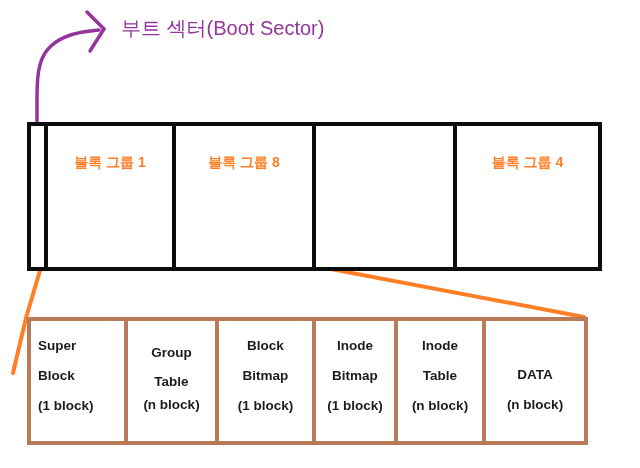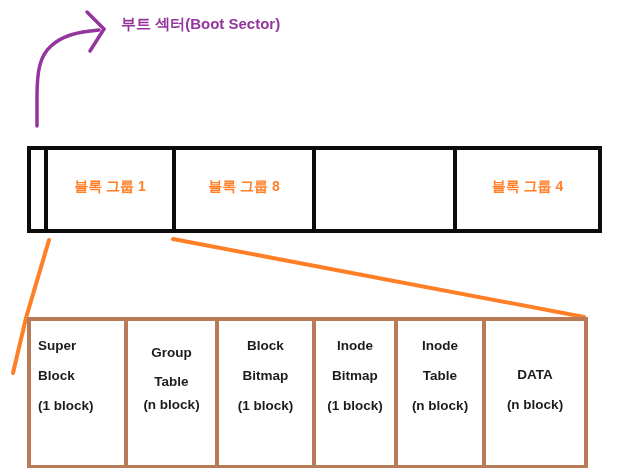--- a/index.html
+++ b/index.html
@@ -5,37 +5,37 @@
   html,body{margin:0;padding:0;background:#ffffff;}
   .canvas{
     position:relative;width:640px;height:468px;background:#ffffff;
     font-family:"Liberation Sans","DejaVu Sans",sans-serif;overflow:hidden;
   }
   .overlay{position:absolute;left:0;top:0;width:640px;height:468px;pointer-events:none;}
 
   
   .boot-label{
     position:absolute;left:121px;top:15px;
-    font-size:15px;font-weight:bold;color:#93359c;letter-spacing:0px;white-space:nowrap;
+    font-size:20px;font-weight:normal;color:#93359c;letter-spacing:0px;white-space:nowrap;
   }
 
   
   .disk-row{
-    position:absolute;left:27px;top:122px;width:575px;height:87px;
-    border:4px solid #0c0c0c;box-sizing:border-box;background:#ffffff;margin-top:24px;
+    position:absolute;left:27px;top:122px;width:575px;height:149px;
+    border:4px solid #0c0c0c;box-sizing:border-box;background:#ffffff;
   }
   .disk-row .vdiv{position:absolute;top:0;bottom:0;width:4px;background:#0c0c0c;}
   .bg-label{
     position:absolute;top:28px;text-align:center;
     font-size:14px;font-weight:bold;color:#ff7f27;white-space:nowrap;
   }
 
   
   .detail-row{
-    position:absolute;left:27px;top:317px;width:561px;height:152px;
+    position:absolute;left:27px;top:317px;width:561px;height:128px;
     border:4px solid #b97a57;box-sizing:border-box;background:#ffffff;
   }
   .detail-row .vdiv{position:absolute;top:0;bottom:0;width:4px;background:#b97a57;}
   .cell{
     position:absolute;top:0;bottom:0;
     color:#1c1c1c;font-size:13.5px;font-weight:bold;text-align:center;
   }
   .cell .ln{line-height:20px;}
   .cell .sz{}
   .cell-left{text-align:left;padding-left:7px;box-sizing:border-box;}

